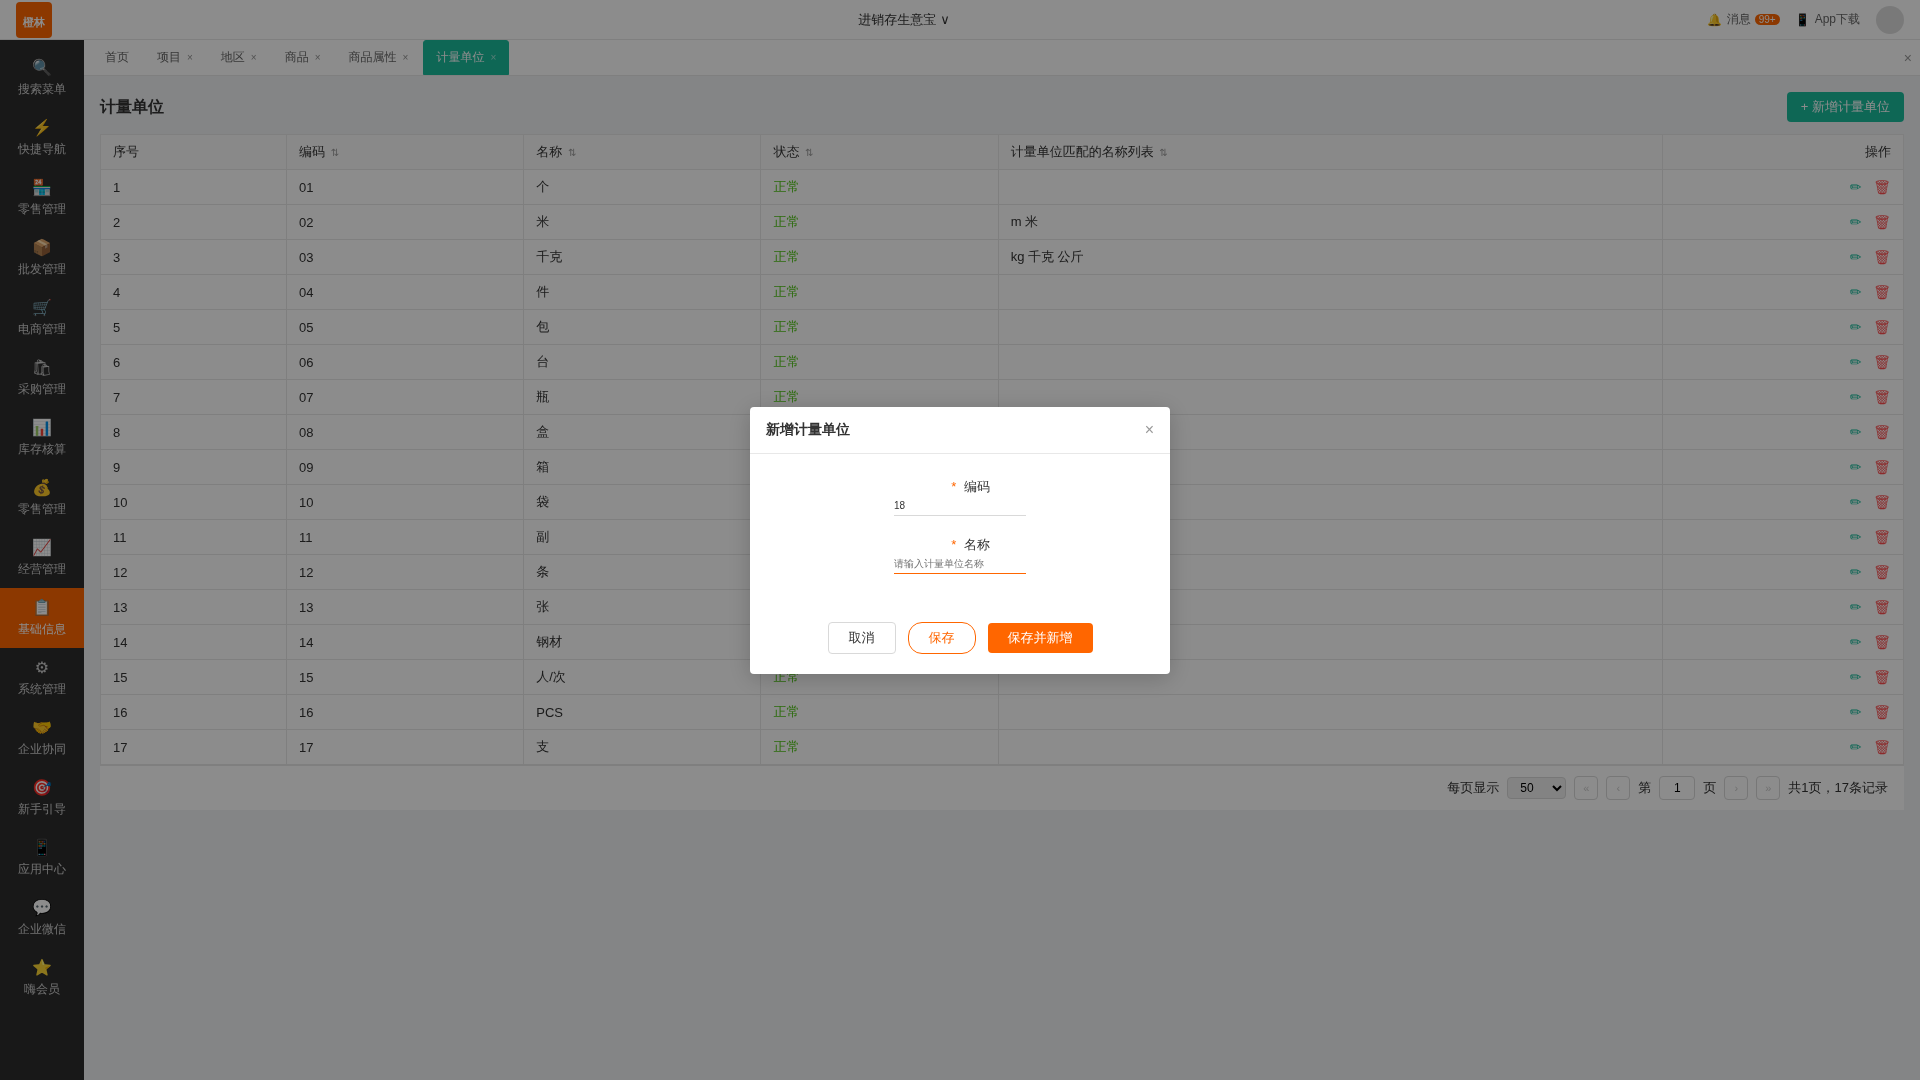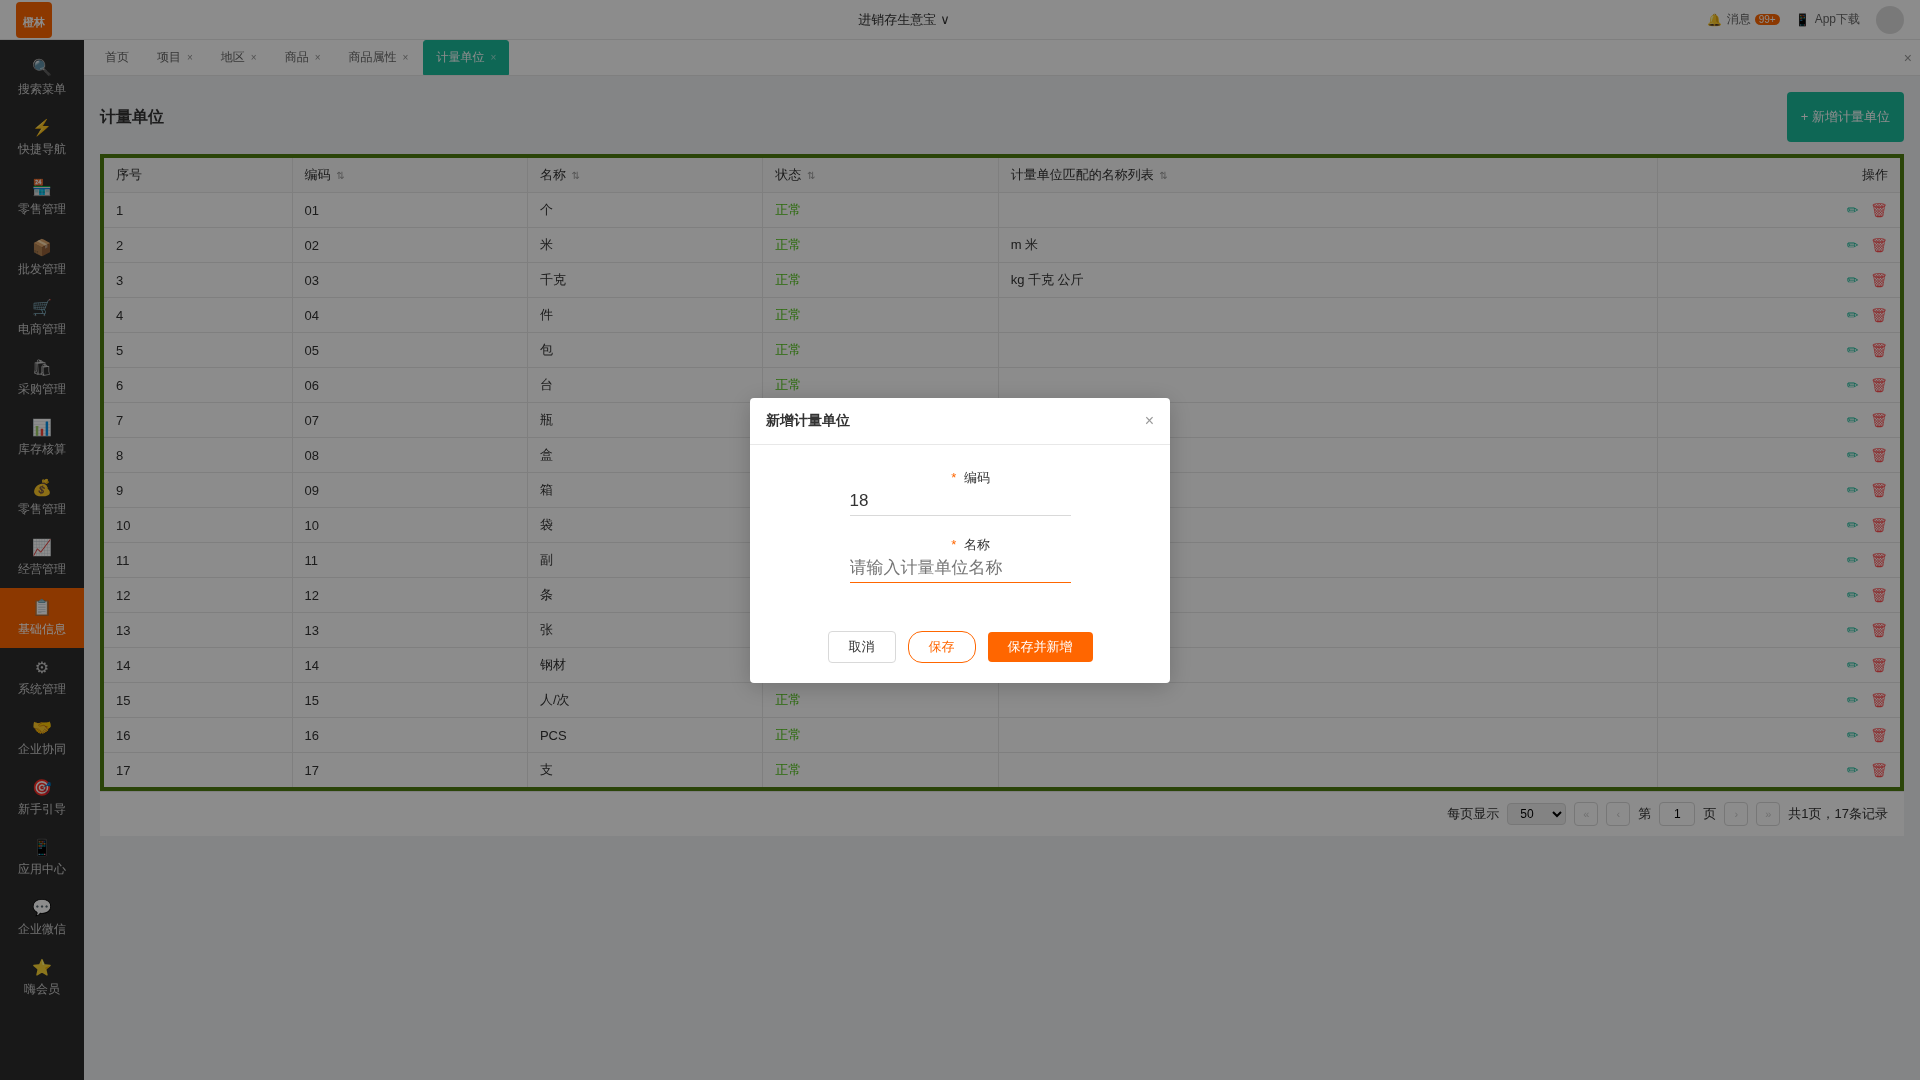--- a/index.html
+++ b/index.html
@@ -182,32 +182,32 @@
     }
     .page-title {
       font-size: 16px;
       font-weight: bold;
       color: #333;
     }
     .add-btn {
       background: #1abc9c;
       color: white;
       border: none;
-      padding: 16px 14px;
+      padding: 6px 14px;
       border-radius: 4px;
       cursor: pointer;
       font-size: 13px;
     }
 
     
     .data-table {
       width: 100%;
       border-collapse: collapse;
       background: #fff;
-      border: 4px solid #4d7c0f;
+      border: 1px solid #4d7c0f;
     }
     .data-table th {
       background: #fafafa;
       border: 1px solid #e8e8e8;
       padding: 8px 12px;
       text-align: left;
       font-weight: 500;
       color: #333;
       font-size: 13px;
     }
@@ -327,21 +327,21 @@
     }
     .form-required {
       color: #f60;
       margin-right: 4px;
     }
     .form-input {
       flex: 1;
       border: none;
       border-bottom: 1px solid #d9d9d9;
       padding: 4px 0;
-      font-size: 17px;
+      font-size: 10px;
       outline: none;
       color: #333;
     }
     .form-input.active-field {
       border-bottom-color: #f60;
     }
     .modal-footer {
       display: flex;
       align-items: center;
       justify-content: center;

